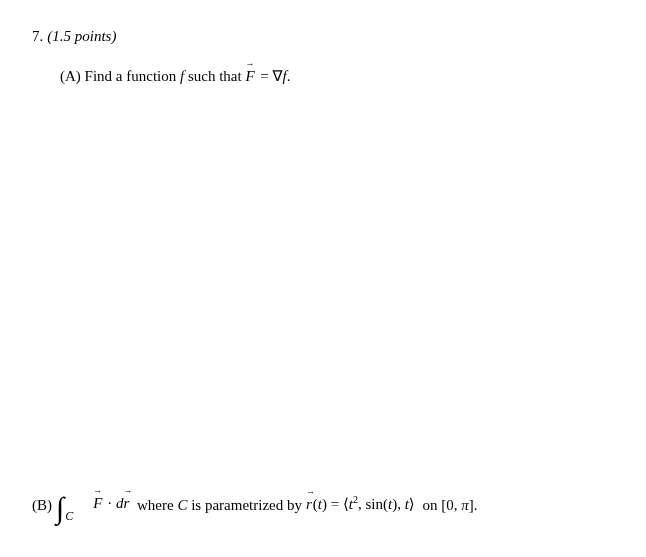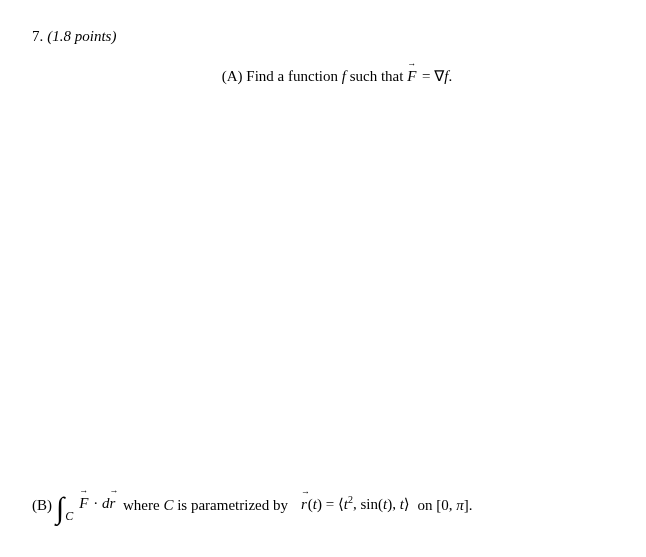--- a/index.html
+++ b/index.html
@@ -44,21 +44,20 @@
 
     .problem-text {
       font-size: 15px;
       display: inline;
     }
 
     .part-a {
       margin-left: 28px;
       margin-bottom: 12px;
       line-height: 1.7;
-      text-align: center;
     }
 
     .part-b {
       position: absolute;
       bottom: 36px;
       left: 32px;
       right: 32px;
       display: flex;
       align-items: center;
       gap: 4px;
@@ -111,48 +110,48 @@
       vertical-align: super;
     }
   </style>
 </head>
 <body>
 
 <div class="page">
 
   <div class="problem-header">
     <span class="problem-number">7.</span>
-    <span class="problem-points">(1.8 points)</span>
+    <span class="problem-points">(1.5 points)</span>
   </div>
 
   <div class="part-a">
     <span>(A)</span>
     <span> Find a function <em>f</em> such that
       <span class="overrightarrow" style="padding-bottom:4px; margin-right:2px;"><em>F</em></span>
       = ∇<em>f</em>.
     </span>
   </div>
 
   <div class="part-b">
     <span>(B)</span>
 
     <span class="integral-container">
       <span style="display:inline-flex;align-items:flex-end;gap:0;">
         <span class="integral-sym" style="font-size:30px; line-height:1; margin-bottom:-4px;">∫</span>
           <span class="integral-subscript" style="font-size:12px;font-style:italic;align-self:flex-end;margin-bottom:0px;"><em>C</em></span>
       </span>
     </span>
 
-    <span style="margin-left:2px;">
+    <span style="margin-left:16px;">
       <span class="overrightarrow" style="padding-bottom:4px; margin-right:1px;"><em>F</em></span>
       · <em>d</em><span class="overrightarrow" style="padding-bottom:4px;"><em>r</em></span>
     </span>
 
     <span>&nbsp;where <em>C</em> is parametrized by</span>
 
-    <span style="margin-left:9px;">
+    <span style="margin-left:0;">
       <span class="overrightarrow" style="padding-bottom:4px; margin-right:1px;"><em>r</em></span>(<em>t</em>) = ⟨<em>t</em><sup>2</sup>, sin(<em>t</em>), <em>t</em>⟩
     </span>
 
     <span>&nbsp;on [0,&nbsp;<em>π</em>].</span>
   </div>
 
 </div>
 
 </body></html>

